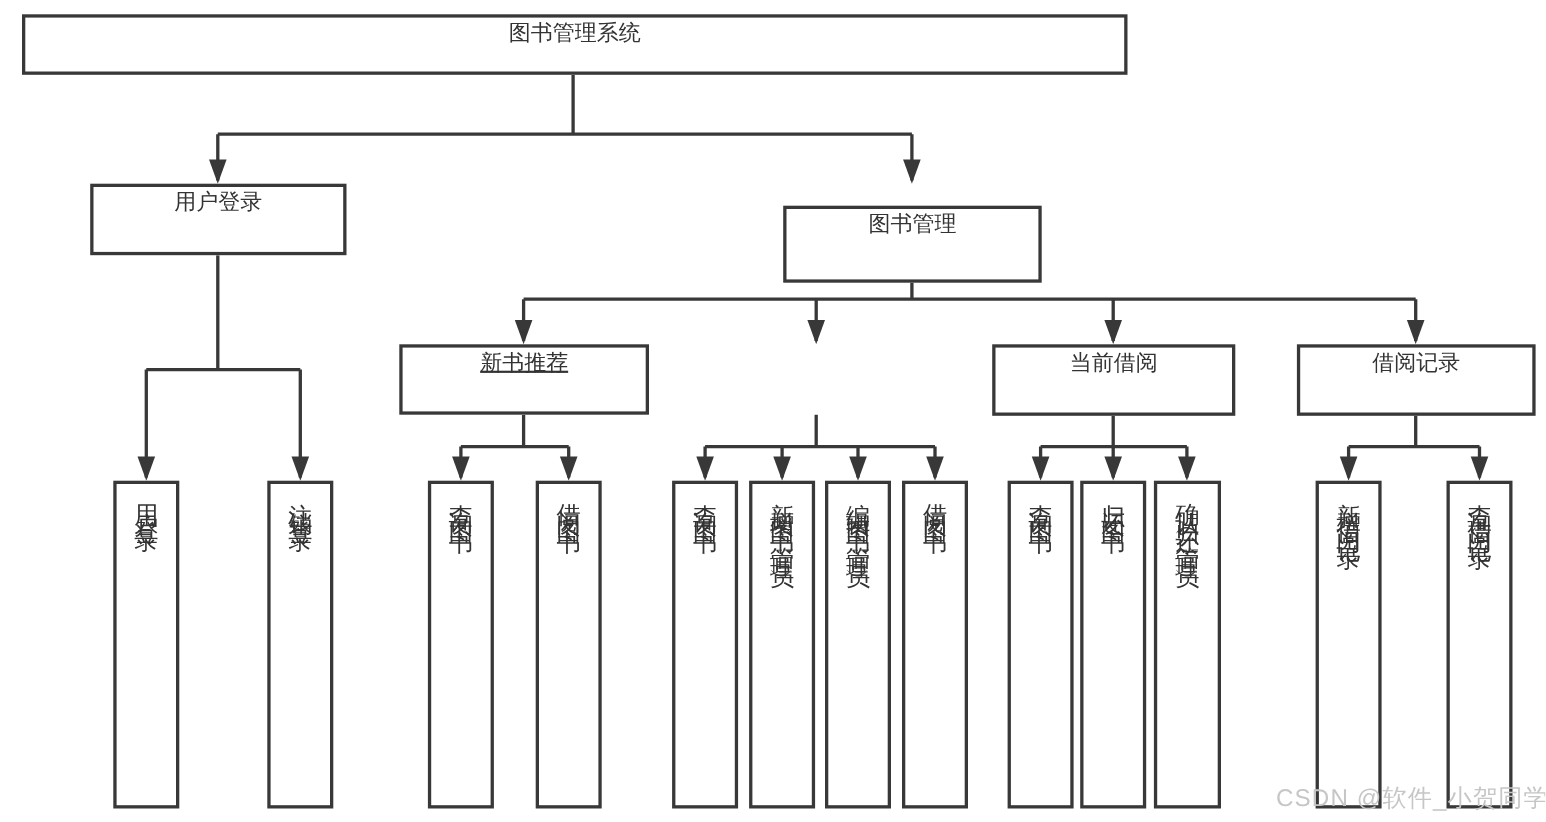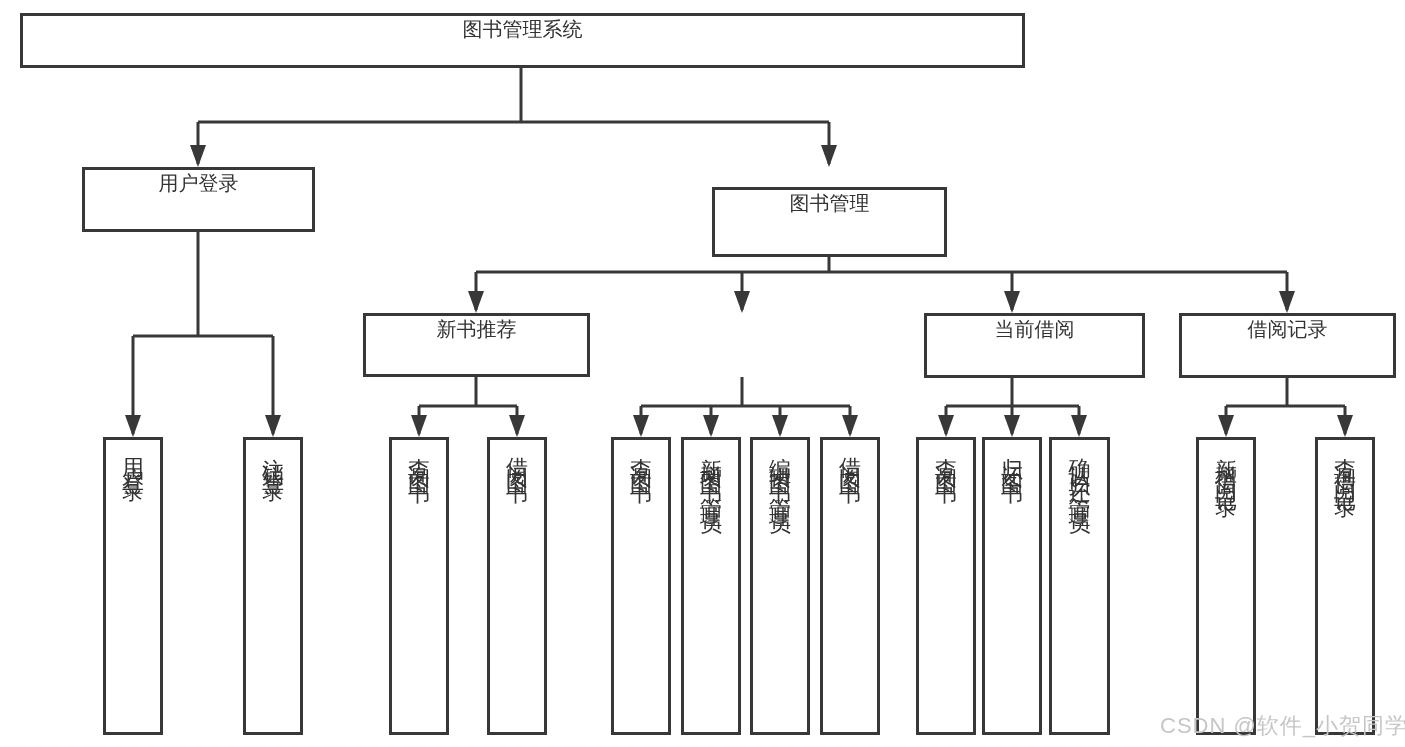--- a/index.html
+++ b/index.html
@@ -65,24 +65,24 @@
     <span class="lbl">图书管理系统</span>
   </div>
 
   <div class="box" style="left:82px;top:167px;width:233px;height:65px;">
     <span class="lbl">用户登录</span>
   </div>
   <div class="box" style="left:712px;top:167px;width:235px;height:70px;margin-top:20px;">
     <span class="lbl">图书管理</span>
   </div>
 
-  <div class="box" style="left:363px;top:313px;width:227px;height:64px;">
+  <div class="box" style="left:363px;top:313px;width:227px;height:64px;text-decoration:underline;">
     <span class="lbl">新书推荐</span>
   </div>
-  <div class="box" style="left:924px;top:313px;width:221px;height:65px;">
+  <div class="box" style="left:902px;top:313px;width:221px;height:65px;">
     <span class="lbl">当前借阅</span>
   </div>
   <div class="box" style="left:1179px;top:313px;width:217px;height:65px;">
     <span class="lbl">借阅记录</span>
   </div>
 
   <div class="box leaf" style="left:103px;top:437px;width:60px;height:298px;">
     <span class="lbl">用户登录</span>
   </div>
   <div class="box leaf" style="left:243px;top:437px;width:60px;height:298px;">

